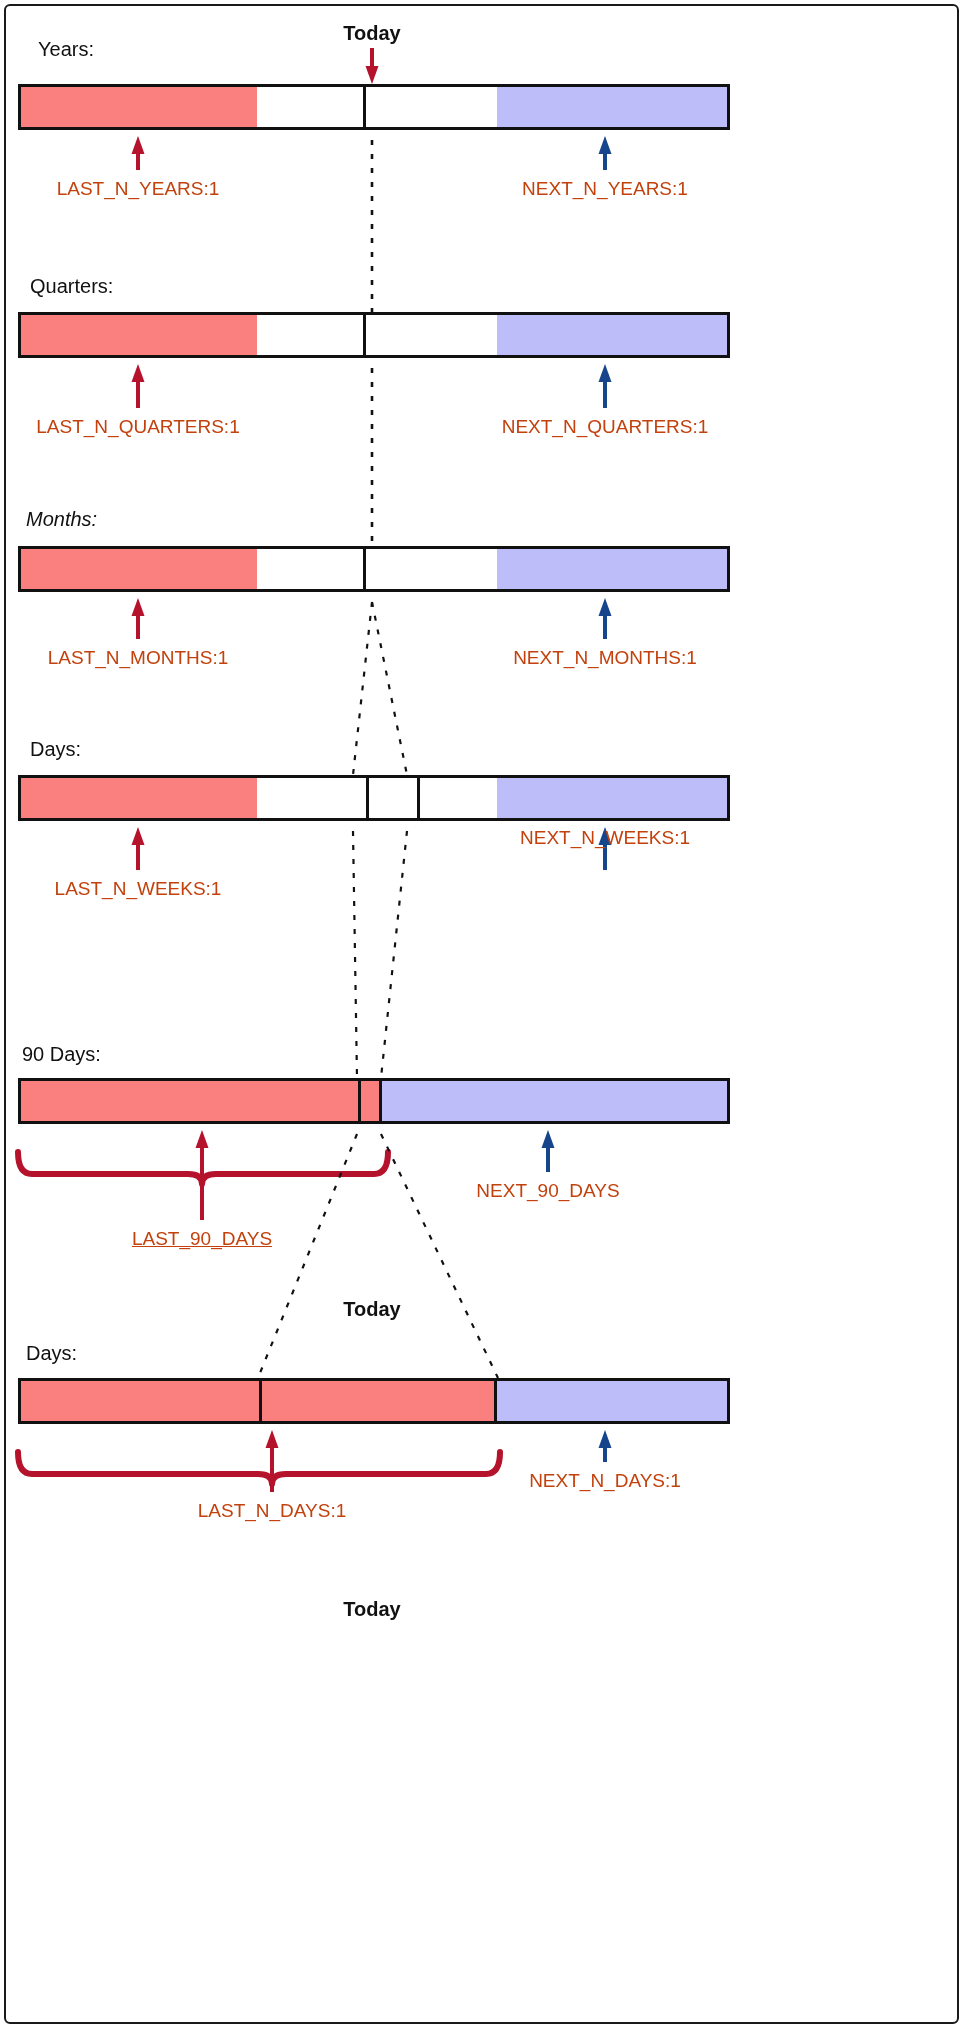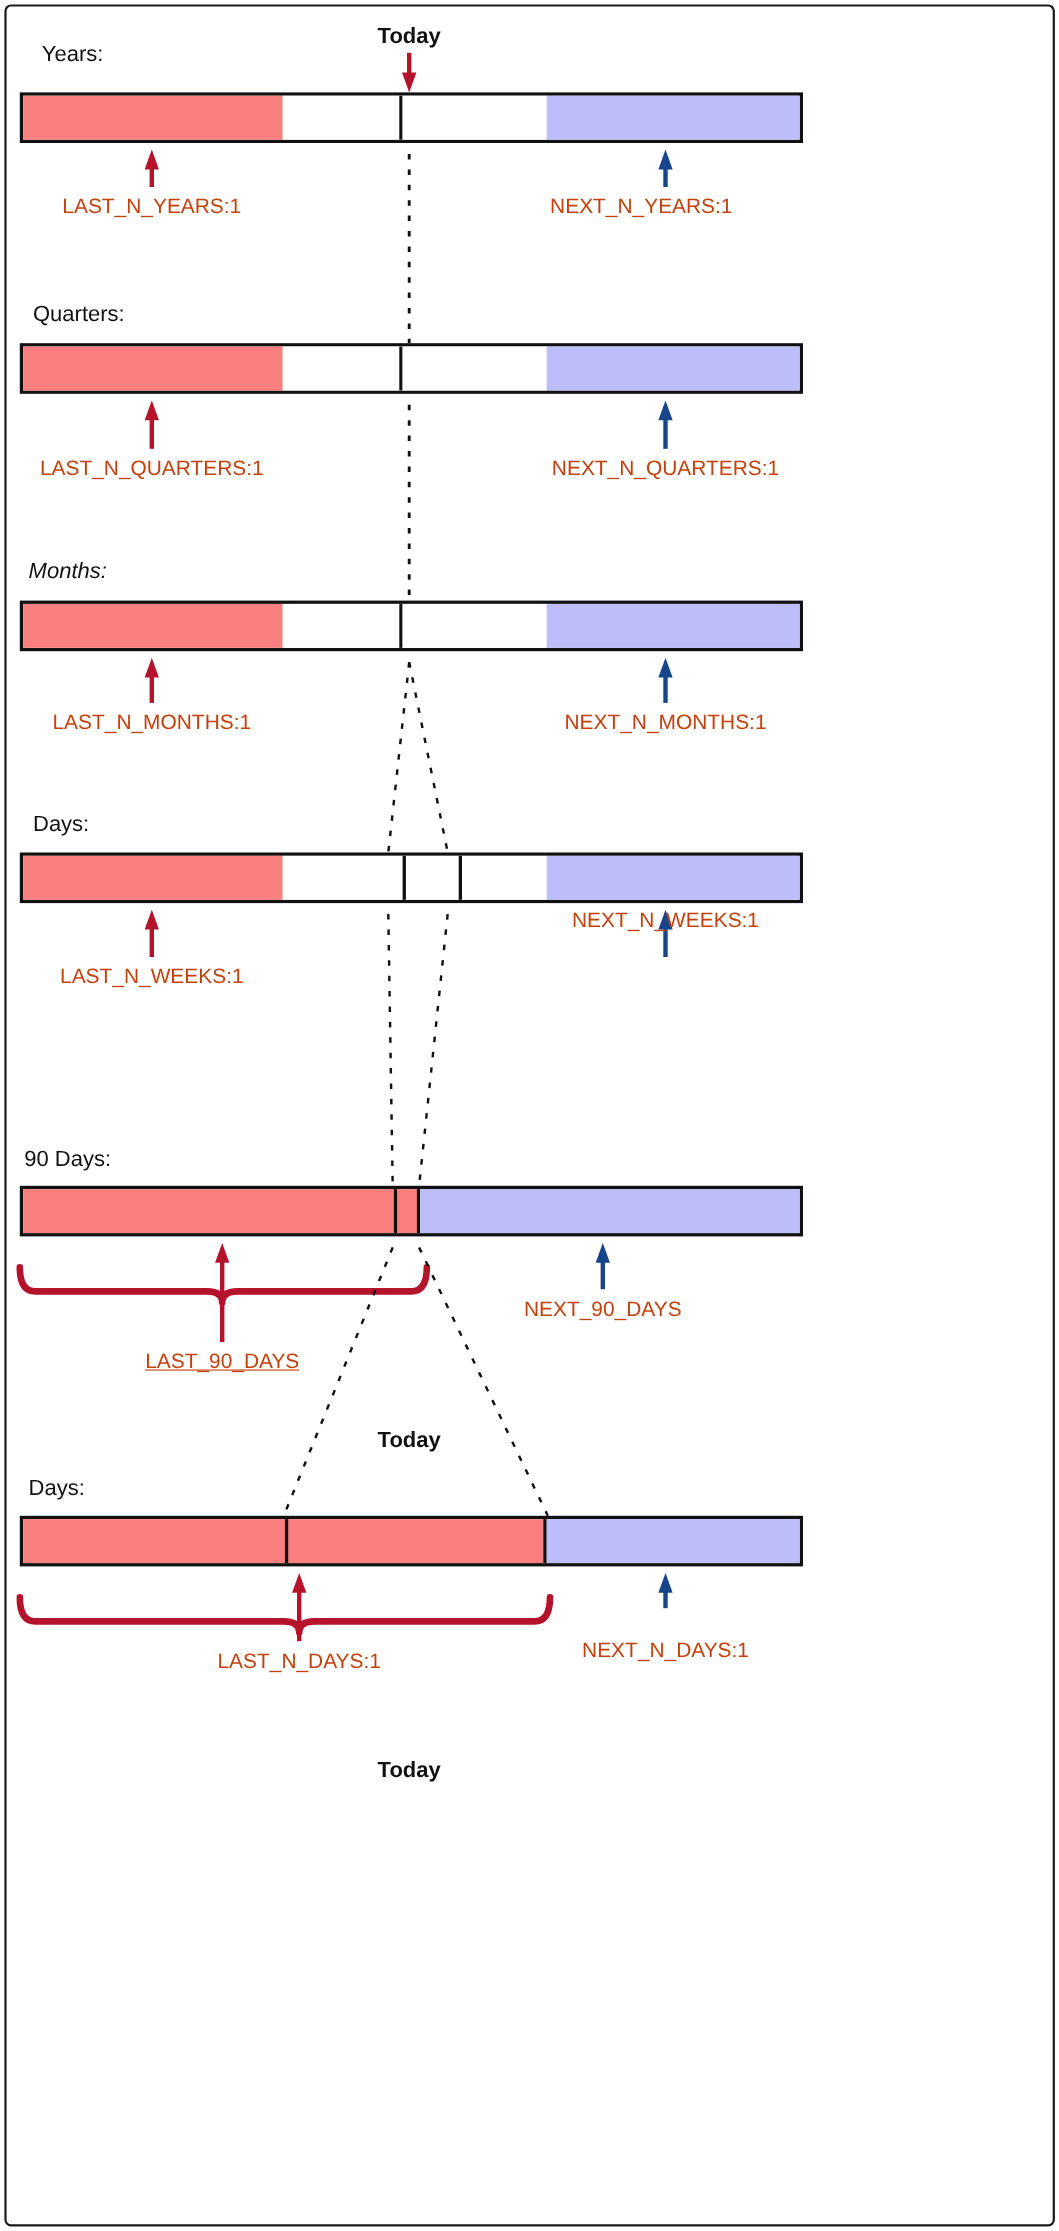--- a/index.html
+++ b/index.html
@@ -105,21 +105,21 @@
       </div>
       <svg class="arrow-svg" width="22" height="34" style="left: 127px; top: 136px;">
         <line x1="11" y1="34" x2="11" y2="15" stroke="#b5122c" stroke-width="4"></line>
         <polygon points="11,0 4.5,18 17.5,18" fill="#b5122c"></polygon>
       </svg>
       <div class="code-label" style="left: 138px; top: 178px;">LAST_N_YEARS:1</div>
       <svg class="arrow-svg" width="22" height="34" style="left: 594px; top: 136px;">
         <line x1="11" y1="34" x2="11" y2="15" stroke="#17458c" stroke-width="4"></line>
         <polygon points="11,0 4.5,18 17.5,18" fill="#17458c"></polygon>
       </svg>
-      <div class="code-label" style="left: 583px; top: 178px;">NEXT_N_YEARS:1</div>
+      <div class="code-label" style="left: 605px; top: 178px;">NEXT_N_YEARS:1</div>
       <div class="row-label" style="left: 30px; top: 275px; transform: none;">Quarters:</div>
       <div class="bar" style="left: 18px; top: 312px; width: 712px;">
         <div class="seg red" style="width: 238px;"></div>
         <div class="seg white divline" style="width: 110px;"></div>
         <div class="seg white" style="width: 132px;"></div>
         <div class="seg blue" style="width: 232px;"></div>
       </div>
       <svg class="arrow-svg" width="22" height="44" style="left: 127px; top: 364px;">
         <line x1="11" y1="44" x2="11" y2="15" stroke="#b5122c" stroke-width="4"></line>
         <polygon points="11,0 4.5,18 17.5,18" fill="#b5122c"></polygon>
@@ -192,21 +192,21 @@
       </div>
       <svg class="arrow-svg" width="22" height="62" style="left: 261px; top: 1430px;">
         <line x1="11" y1="62" x2="11" y2="15" stroke="#b5122c" stroke-width="4"></line>
         <polygon points="11,0 4.5,18 17.5,18" fill="#b5122c"></polygon>
       </svg>
       <div class="code-label" style="left: 272px; top: 1500px;">LAST_N_DAYS:1</div>
       <svg class="arrow-svg" width="22" height="32" style="left: 594px; top: 1430px;">
         <line x1="11" y1="32" x2="11" y2="15" stroke="#17458c" stroke-width="4"></line>
         <polygon points="11,0 4.5,18 17.5,18" fill="#17458c"></polygon>
       </svg>
-      <div class="code-label" style="left: 605px; top: 1470px; margin-top: 20px;">NEXT_N_DAYS:1</div>
+      <div class="code-label" style="left: 605px; top: 1470px;">NEXT_N_DAYS:1</div>
       <svg class="arrow-svg" width="498" height="40" style="left: 10px; top: 1448px;">
         <path d="M 8 4 Q 8 26 22 26 L 248 26 Q 262 26 262 36 Q 262 26 276 26 L 476 26 Q 490 26 490 4" fill="none" stroke="#b5122c" stroke-width="6" stroke-linecap="round" stroke-linejoin="round"></path>
       </svg>
       <svg class="arrow-svg" width="22" height="36" style="left: 361px; top: 48px;">
         <line x1="11" y1="0" x2="11" y2="21" stroke="#b5122c" stroke-width="4"></line>
         <polygon points="11,36 4.5,18 17.5,18" fill="#b5122c"></polygon>
       </svg>
       <svg class="arrow-svg" width="22" height="-250" style="left: 361px; top: 1328px;">
         <line x1="11" y1="0" x2="11" y2="-265" stroke="#b5122c" stroke-width="4"></line>
         <polygon points="11,-250 4.5,-268 17.5,-268" fill="#b5122c"></polygon>

